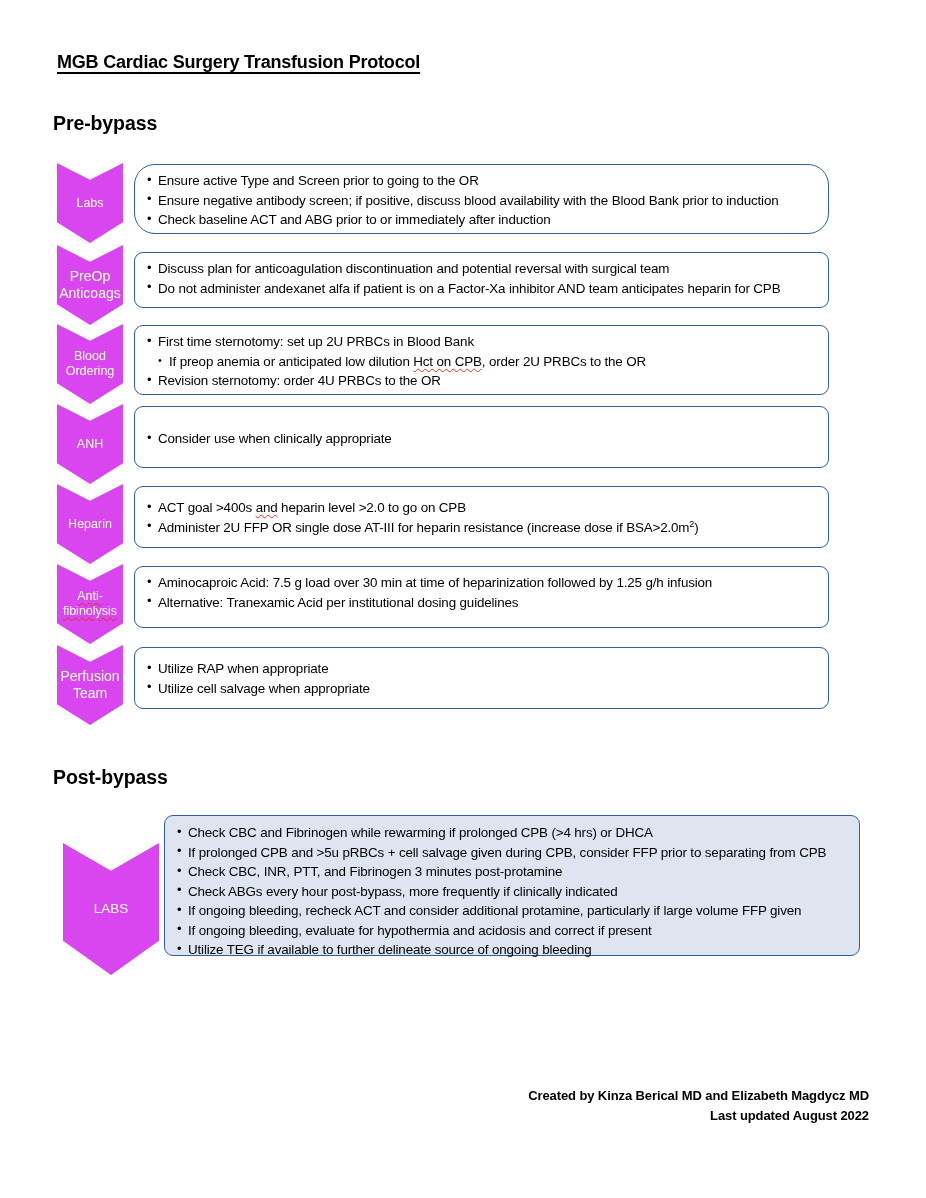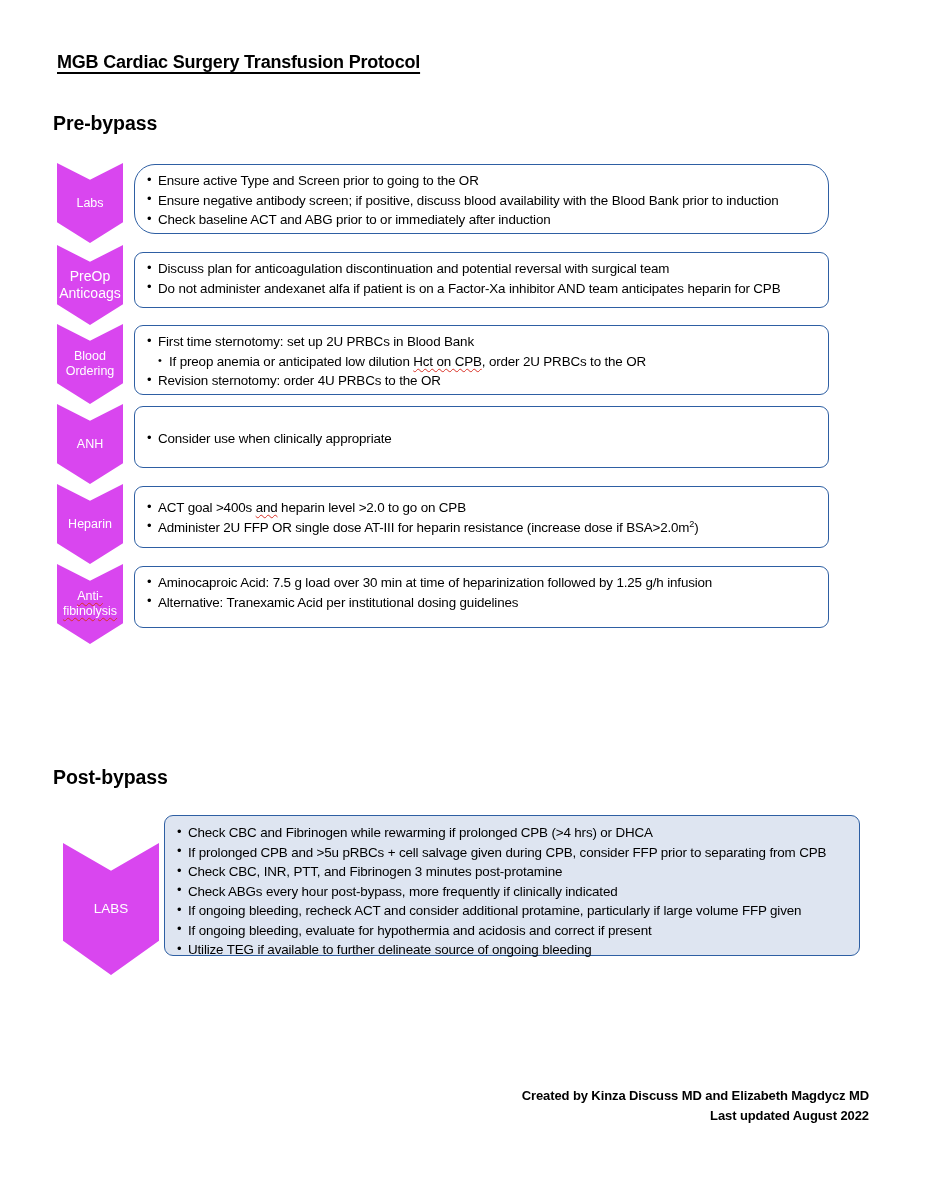--- a/index.html
+++ b/index.html
@@ -232,20 +232,34 @@
       </div>
     </div>
     <div class="box" style="left:77px;top:2px;width:695px;height:62px;">
       <ul class="bullets">
         <li>Aminocaproic Acid: 7.5 g load over 30 min at time of heparinization followed by 1.25 g/h infusion</li>
         <li>Alternative: Tranexamic Acid per institutional dosing guidelines</li>
       </ul>
     </div>
   </div>
 
+  <div class="flow-row" style="top:645px;height:66px;">
+    <div class="chevron" style="height:80px;">
+      <div>
+        <span class="chevron-label small">Perfusion</span>
+        <span class="chevron-label small">Team</span>
+      </div>
+    </div>
+    <div class="box" style="left:77px;top:2px;width:695px;height:62px;padding-top:11px;">
+      <ul class="bullets">
+        <li>Utilize RAP when appropriate</li>
+        <li>Utilize cell salvage when appropriate</li>
+      </ul>
+    </div>
+  </div>
 
   <div class="section-title" id="postbypass-title">Post-bypass</div>
 
   <div class="flow-row" style="top:815px;left:63px;width:800px;height:145px;">
     <div class="chevron wide" style="top:28px;height:132px;">
       <span class="chevron-label">LABS</span>
     </div>
     <div class="box tinted" style="left:101px;top:0px;width:696px;height:141px;padding-top:7px;">
       <ul class="bullets">
         <li>Check CBC and Fibrinogen while rewarming if prolonged CPB (&gt;4 hrs) or DHCA</li>
@@ -253,17 +267,17 @@
         <li>Check CBC, INR, PTT, and Fibrinogen 3 minutes post-protamine</li>
         <li>Check ABGs every hour post-bypass, more frequently if clinically indicated</li>
         <li>If ongoing bleeding, recheck ACT and consider additional protamine, particularly if large volume FFP given</li>
         <li>If ongoing bleeding, evaluate for hypothermia and acidosis and correct if present</li>
         <li>Utilize TEG if available to further delineate source of ongoing bleeding</li>
       </ul>
     </div>
   </div>
 
   <div class="footer">
-    <div>Created by Kinza Discuss MD and Elizabeth Magdycz MD</div>
+    <div>Created by Kinza Berical MD and Elizabeth Magdycz MD</div>
     <div>Last updated August 2022</div>
   </div>
 
 </div>
 
 </body></html>

